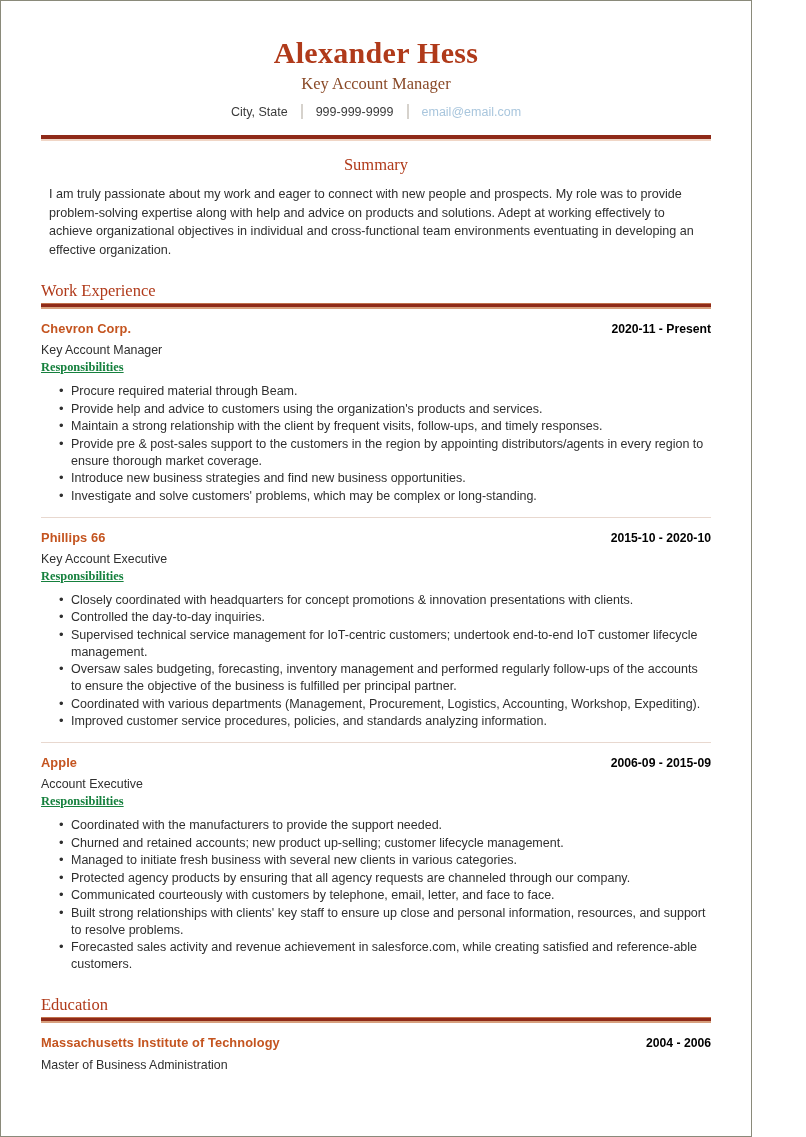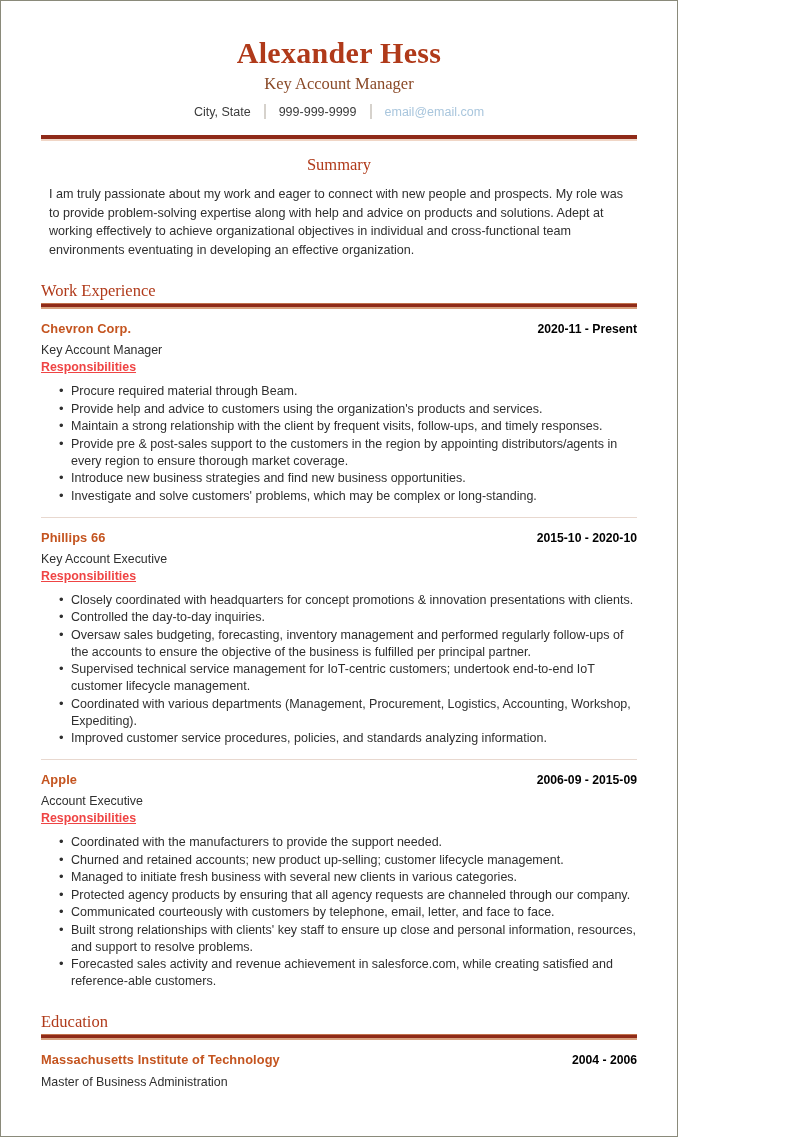--- a/index.html
+++ b/index.html
@@ -6,21 +6,21 @@
     margin: 0;
     padding: 0;
     background: #ffffff;
   }
   body {
     font-family: "Liberation Sans", sans-serif;
     -webkit-font-smoothing: antialiased;
   }
   .page {
     position: relative;
-    width: 678px;
+    width: 752px;
     height: 1137px;
     box-sizing: border-box;
     background: #ffffff;
     border: 1px solid #8a8a7a;
     overflow: hidden;
   }
   .inner {
     padding: 34px 40px 0 40px;
   }
 
@@ -122,23 +122,24 @@
     white-space: nowrap;
   }
   .role {
     font-size: 12.4px;
     color: #2f2f2f;
     margin-top: 7px;
   }
   .resp-label {
     font-size: 12.4px;
     font-weight: bold;
-    color: #ef4444;
+    color: #15803d;
     text-decoration: underline;
     display: inline-block;
+    font-family: Liberation Serif, serif;
   }
   ul.bullets {
     margin: 8px 0 0 0;
     padding: 0 0 0 20px;
     list-style: none;
   }
   ul.bullets li {
     position: relative;
     font-size: 12.5px;
     line-height: 17px;
@@ -198,22 +199,22 @@
               <li>Provide pre &amp; post-sales support to the customers in the region by appointing distributors/agents in every region to ensure thorough market coverage.</li>
               <li>Introduce new business strategies and find new business opportunities.</li>
               <li>Investigate and solve customers' problems, which may be complex or long-standing.</li>
             </ul></div>
           <div class="entry"><div class="entry-head">
               <span class="org">Phillips 66</span>
               <span class="dates">2015-10 - 2020-10</span>
             </div><div class="role">Key Account Executive</div><span class="resp-label">Responsibilities</span><ul class="bullets">
               <li>Closely coordinated with headquarters for concept promotions &amp; innovation presentations with clients.</li>
               <li>Controlled the day-to-day inquiries.</li>
+              <li>Supervised technical service management for IoT-centric customers; undertook end-to-end IoT customer lifecycle management.</li>
               <li>Oversaw sales budgeting, forecasting, inventory management and performed regularly follow-ups of the accounts to ensure the objective of the business is fulfilled per principal partner.</li>
-              <li>Supervised technical service management for IoT-centric customers; undertook end-to-end IoT customer lifecycle management.</li>
               <li>Coordinated with various departments (Management, Procurement, Logistics, Accounting, Workshop, Expediting).</li>
               <li>Improved customer service procedures, policies, and standards analyzing information.</li>
             </ul></div>
           <div class="entry"><div class="entry-head">
               <span class="org">Apple</span>
               <span class="dates">2006-09 - 2015-09</span>
             </div><div class="role">Account Executive</div><span class="resp-label">Responsibilities</span><ul class="bullets">
               <li>Coordinated with the manufacturers to provide the support needed.</li>
               <li>Churned and retained accounts; new product up-selling; customer lifecycle management.</li>
               <li>Managed to initiate fresh business with several new clients in various categories.</li>

